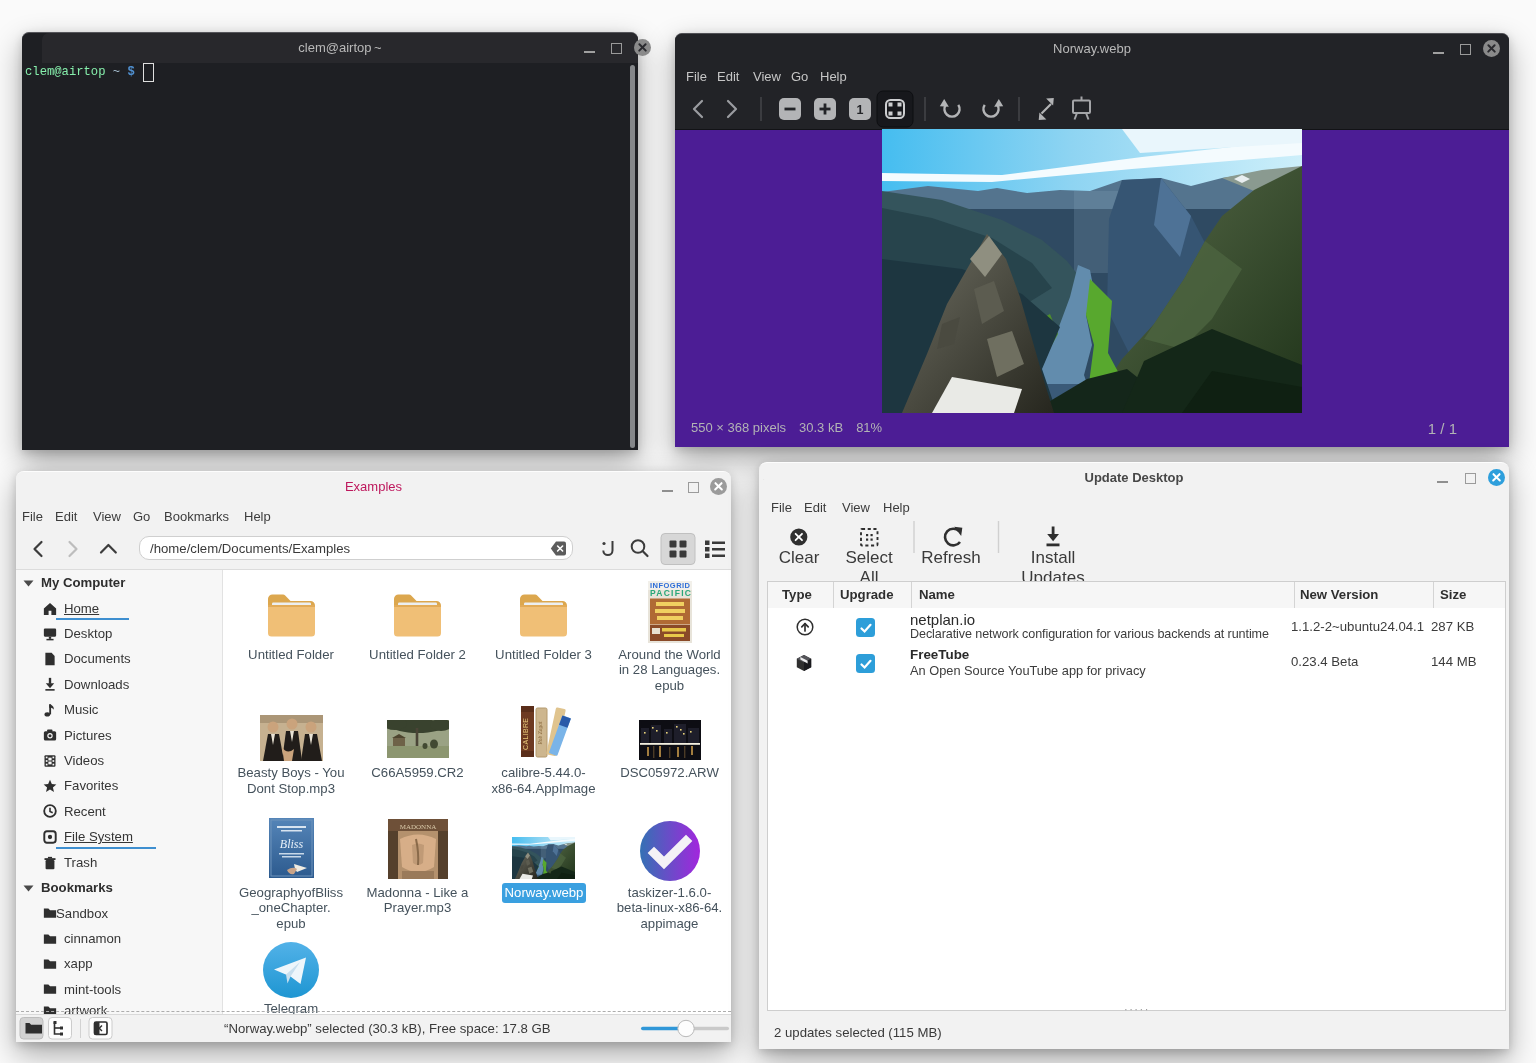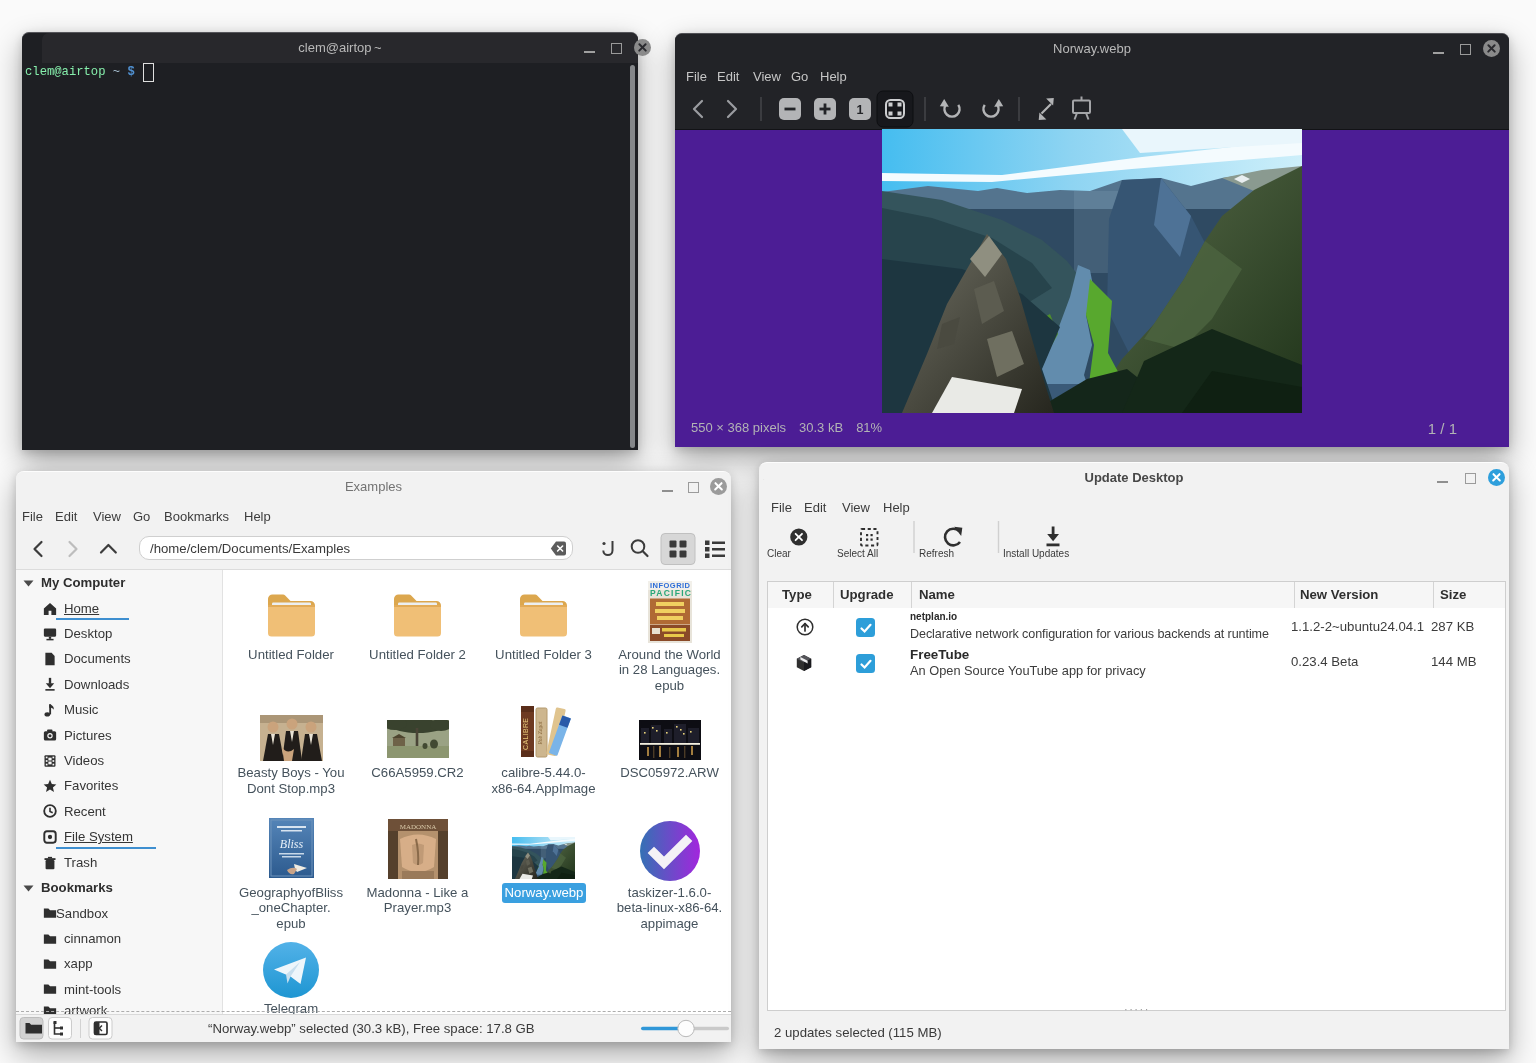--- a/index.html
+++ b/index.html
@@ -46,21 +46,21 @@
   .sideitem{position:absolute;color:#353535;font-size:13.2px;line-height:15px;white-space:nowrap}
   .sidehead{font-weight:bold;color:#2e2e2e}
   .clabel{position:absolute;width:134px;text-align:center;font-size:13.2px;line-height:15.9px;color:#45525c}
   .entry{position:absolute;background:#fff;border:1px solid #cfcfcf;border-radius:10px}
   
   #upd{left:759px;top:462px;width:750px;height:586px}
   #upd .table{position:absolute;left:8px;top:118px;width:739px;height:430px;background:#fff;border:1px solid #cecece;box-sizing:border-box}
   #upd .thead{position:absolute;left:0;top:0;right:0;height:26px;background:#f6f6f6;border-bottom:1px solid #d4d4d4}
   #upd .thead span{position:absolute;top:5px;font-weight:bold;color:#2f2f2f;font-size:13.2px}
   #upd .colsep{position:absolute;top:0;width:1px;height:26px;background:#d4d4d4}
-  .toollabel{position:absolute;font-size:10px;color:#3a3a3a;}
+  .toollabel{position:absolute;font-size:17px;color:#3a3a3a;text-align:center}
   .checkbox{position:absolute;width:19px;height:19px;background:#2d9ed9;border-radius:3.5px}
   .checkbox svg{position:absolute;left:2.5px;top:2.5px}
 </style></head>
 <body>
 <svg width="0" height="0" style="position:absolute">
 <defs>
 <linearGradient id="skyg" x1="0" y1="0" x2="1" y2="0">
   <stop offset="0" stop-color="#45bdf0"></stop>
         <stop offset="0.45" stop-color="#8ed4f2"></stop>
         <stop offset="1" stop-color="#cdeffa"></stop>
@@ -197,21 +197,21 @@
           <use href="#fjord"></use>
         </svg>
     </div>
     <div class="abs" style="left:16px;top:290px;color:#b2b3b5;font-size:13px">550 × 368 pixels 30.3 kB  81%</div>
     <div class="abs" style="right:52px;top:290px;color:#b2b3b5;font-size:15px">1 / 1</div>
   </div>
 </div>
 
 <div class="win lw" id="nemo">
   <div class="chrome">
-    <div class="ltitle" style="font-weight:normal;color:#737373">Examples</div>
+    <div class="ltitle" style="font-weight:normal;color:#be185d">Examples</div>
     <div class="lwbtn-min" style="left:646px"></div>
     <div class="lwbtn-max" style="left:672px"></div>
     <div class="lwbtn-close" style="left:694px;background:#9b9b9b">
         <span class="lxmark"></span>
       </div>
     <div class="lmenu" style="top:37px">
       <span style="left:6px">File</span>
         <span style="left:39px">Edit</span>
         <span style="left:77px">View</span>
         <span style="left:117px">Go</span>
@@ -541,21 +541,21 @@
           <rect x="44" y="11.5" width="3" height="3"></rect>
           <rect x="44" y="17.5" width="3" height="3"></rect>
         </g>
       <rect x="78.5" y="7" width="12.5" height="12.5" rx="1.5" fill="none" stroke="#2f2f2f" stroke-width="1.7"></rect>
       <rect x="78.5" y="7" width="5" height="12.5" fill="#2f2f2f"></rect>
       <path d="M86,10.5 l-2.8,2.8 2.8,2.8" stroke="#2f2f2f" stroke-width="1.4" fill="none"></path>
       <rect x="625" y="11.7" width="45" height="3.6" rx="1.8" fill="#3097d8"></rect>
       <rect x="670" y="11.7" width="43" height="3.6" rx="1.8" fill="#c9c9c9"></rect>
       <circle cx="670" cy="13.5" r="8.2" fill="#fdfdfd" stroke="#b9b9b9"></circle>
     </svg>
-    <div class="abs" style="left:192px;top:0;height:27px;line-height:27px;font-size:13.2px;color:#3a3a3a">“Norway.webp” selected (30.3 kB), Free space: 17.8 GB</div>
+    <div class="abs" style="left:208px;top:0;height:27px;line-height:27px;font-size:13.2px;color:#3a3a3a">“Norway.webp” selected (30.3 kB), Free space: 17.8 GB</div>
   </div>
 </div>
 
 <div class="win lw" id="upd">
   <div class="ltitle">Update Desktop</div>
   <div class="lwbtn-min" style="left:678px"></div>
   <div class="lwbtn-max" style="left:706px"></div>
   <div class="lwbtn-close" style="left:729px;background:#2e9fdc">
       <span class="lxmark"></span>
     </div>
@@ -611,21 +611,21 @@
         <g stroke="#2f2f2f" stroke-width="1.7" fill="none" stroke-linecap="round" stroke-linejoin="round">
             <line x1="9" y1="13" x2="9" y2="5.6"></line>
             <path d="M5.8,8.8 L9,5.6 L12.2,8.8"></path>
           </g>
       </svg>
       <div class="checkbox" style="left:88px;top:10px">
           <svg width="14" height="14" viewBox="0 0 14 14">
             <path d="M2.5,7.5 L5.6,10.5 L11.5,3.8" fill="none" stroke="#fff" stroke-width="2.2" stroke-linecap="round"></path>
           </svg>
         </div>
-      <div class="abs" style="left:142px;top:3px;font-size:10px;font-weight:bold;color:#2a2a2a">netplan.io</div>
+      <div class="abs" style="left:142px;top:3px;font-size:15px;font-weight:normal;color:#2a2a2a">netplan.io</div>
       <div class="abs" style="left:142px;top:19px;font-size:12.6px;letter-spacing:-0.1px;color:#3c3c3c">Declarative network configuration for various backends at runtime</div>
       <div class="abs" style="left:523px;top:11px;font-size:13.2px;color:#3c3c3c">1.1.2-2~ubuntu24.04.1</div>
       <div class="abs" style="left:663px;top:11px;font-size:13.2px;color:#3c3c3c">287 KB</div>
       <svg class="abs" style="left:27px;top:46px" width="18" height="18" viewBox="0 0 18 18">
         <path d="M9,1 L16.2,4.8 V13.2 L9,17 L1.8,13.2 V4.8 Z" fill="#2f2f2f"></path>
         <path d="M9,1 L16.2,4.8 L9,8.6 L1.8,4.8 Z" fill="#55555a"></path>
         <path d="M9,8.6 L16.2,4.8 V13.2 L9,17 Z" fill="#1a1a1e"></path>
         <path d="M5.4,2.9 L12.6,6.7 L12.6,9.4 L5.4,5.6 Z" fill="#fff" opacity="0.9"></path>
       </svg>
       <div class="checkbox" style="left:88px;top:46px">

